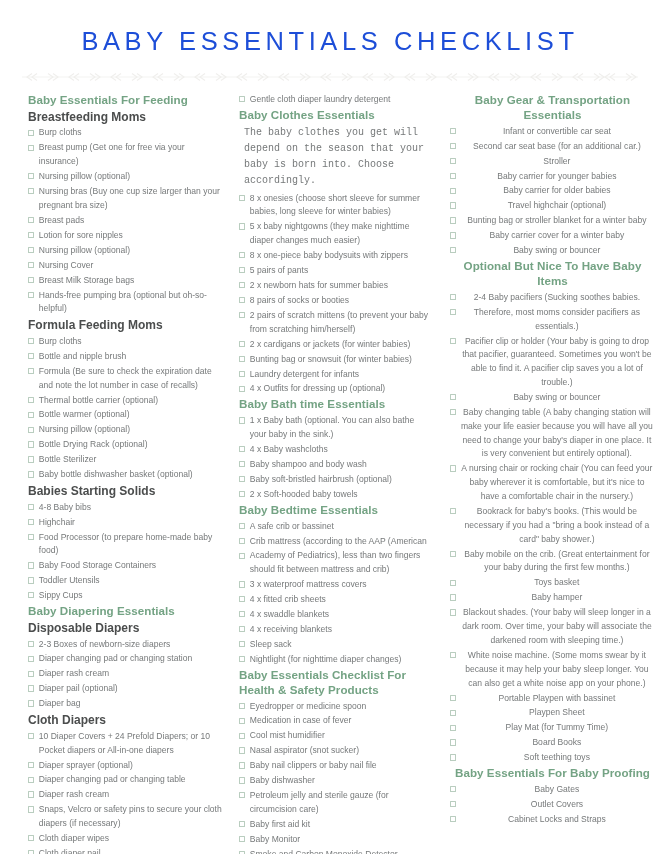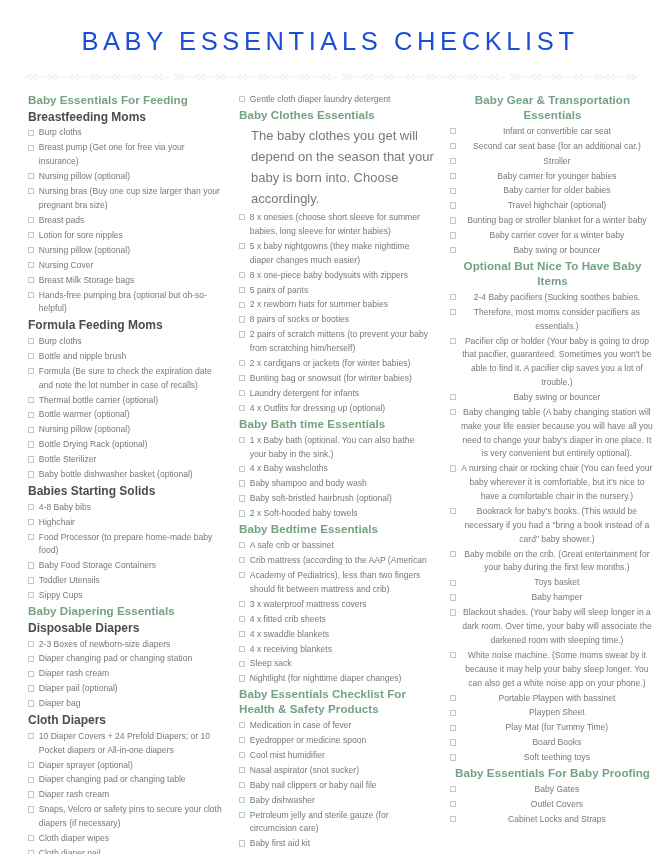--- a/index.html
+++ b/index.html
@@ -65,24 +65,25 @@
   }
   .sec-gap { margin-top: 14px; }
   h3.sub {
     color: #4b4d4d;
     font-size: 12px;
     font-weight: bold;
     margin: 2px 0 1px 0;
     line-height: 1.3;
   }
   p.note {
-    font-size: 13px;
+    font-size: 10px;
     line-height: 1.62;
     color: #76797a;
-    margin: 1px 0 2px 12px;
+    margin: 1px 0 2px 5px;
+    font-family: Liberation Mono, monospace;
   }
   ul.items {
     list-style: none;
     margin: 0;
     padding: 0;
   }
   ul.items li {
     display: flex;
     align-items: flex-start;
     font-size: 8.55px;
@@ -422,25 +423,25 @@
           </li>
           <li>
             <span class="cb"></span>
             <span class="itxt">Nightlight (for nighttime diaper changes)</span>
           </li>
         </ul>
         <h2 class="sec sec-gap">Baby Essentials Checklist For Health &amp; Safety Products</h2>
         <ul class="items">
           <li>
             <span class="cb"></span>
+            <span class="itxt">Eyedropper or medicine spoon</span>
+          </li>
+          <li>
+            <span class="cb"></span>
             <span class="itxt">Medication in case of fever</span>
-          </li>
-          <li>
-            <span class="cb"></span>
-            <span class="itxt">Eyedropper or medicine spoon</span>
           </li>
           <li>
             <span class="cb"></span>
             <span class="itxt">Cool mist humidifier</span>
           </li>
           <li>
             <span class="cb"></span>
             <span class="itxt">Nasal aspirator (snot sucker)</span>
           </li>
           <li>

